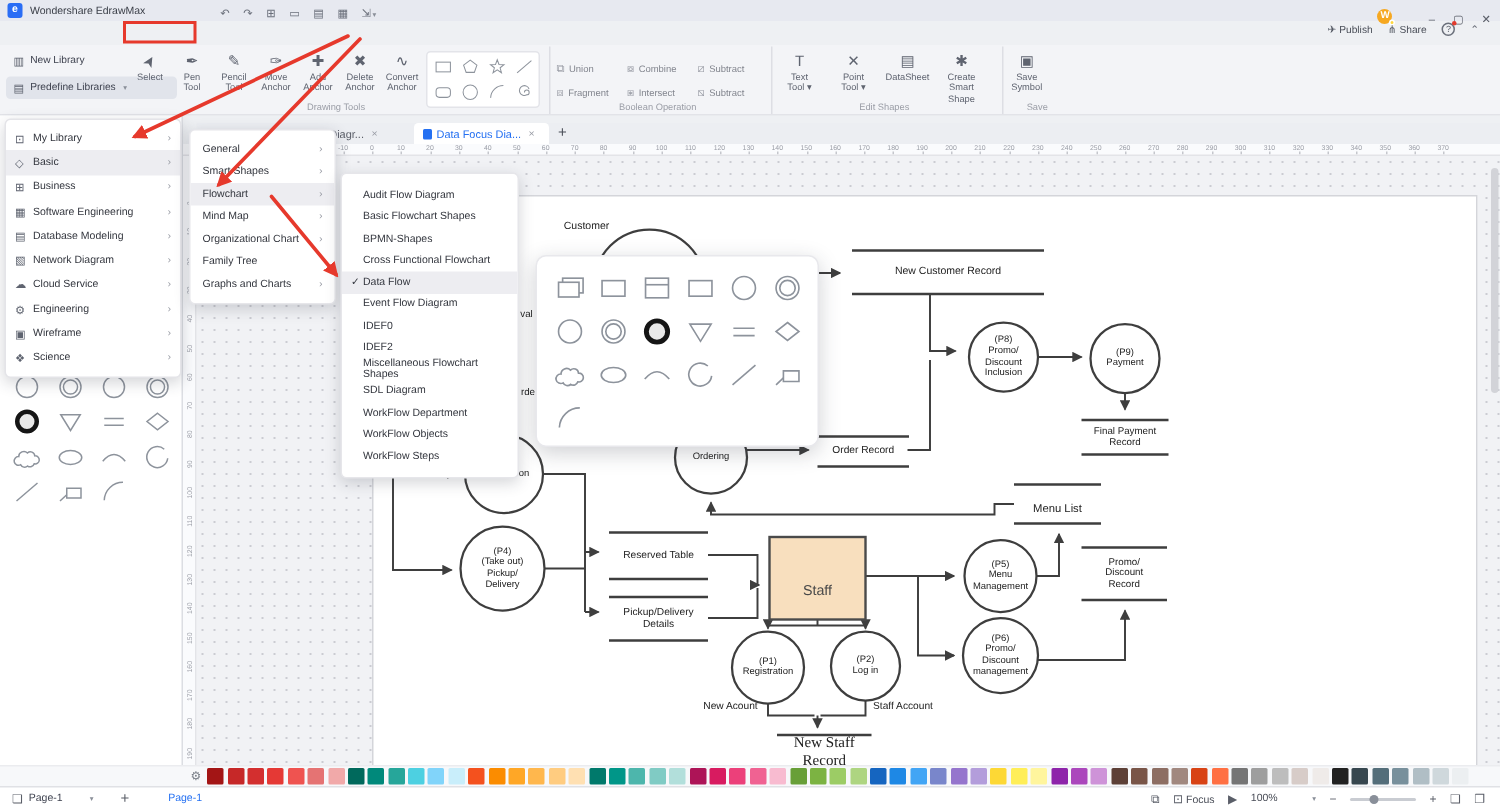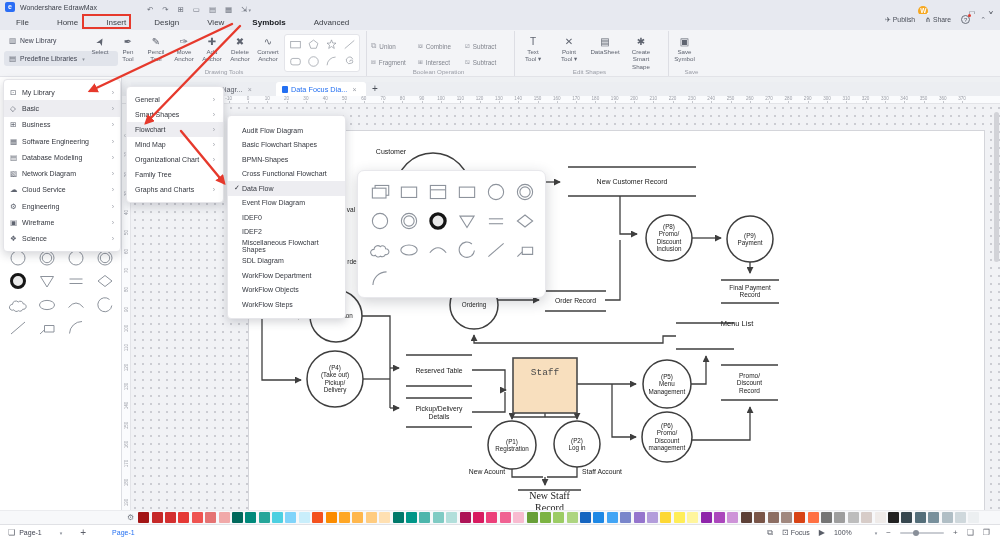--- a/index.html
+++ b/index.html
@@ -141,31 +141,20 @@
   <div id="titlebar">
     <div class="app-logo">e</div>
     <div class="app-title">Wondershare EdrawMax</div>
     <div id="quick-actions"><span class="qi">↶</span><span class="qi">↷</span><span class="qi">⊞</span><span class="qi">▭</span><span class="qi">▤</span><span class="qi">▦</span><span class="qi">⇲<span class="qcaret">▾</span></span></div>
     <div id="tb-right">
       <div class="avatar"><span>W</span><i></i></div>
       <span id="win-controls"><span class="wc">–</span><span class="wc">▢</span><span class="wc">✕</span></span>
     </div>
   </div>
 
-  <div id="tabrow">
-    <div id="menu-tabs" style="display:flex;margin-left:2px;">
-        <div class="mtab">File</div>
-        <div class="mtab">Home</div>
-        <div class="mtab">Insert</div>
-        <div class="mtab">Design</div>
-        <div class="mtab">View</div>
-        <div class="mtab sel">Symbols</div>
-        <div class="mtab">Advanced</div>
-      </div>
-  </div>
   <div id="tr-right">
     <span><span class="tr-ic">✈</span><span>Publish</span></span>
     <span><span class="tr-ic">⋔</span><span>Share</span></span>
     <span class="help-circ"><span>?</span><i></i></span>
     <span class="collapse">⌃</span>
   </div>
 
   <div id="ribbon">
     <div id="lib-col">
       <div class="libbtn">
@@ -523,30 +512,30 @@
 Discount
 management</div>
         <div class="dlbl " style="left: 381px; top: 341px; font-size: 6.3px;">(P1)
 Registration</div>
         <div class="dlbl " style="left: 446px; top: 340px; font-size: 6.3px;">(P2)
 Log in</div>
         <div class="dlbl " style="left: 501px; top: 77.5px; font-size: 7px;">New Customer Record</div>
         <div class="dlbl " style="left: 619px; top: 187.5px; font-size: 6.5px;">Final Payment
 Record</div>
         <div class="dlbl " style="left: 444.5px; top: 197px; font-size: 6.8px;">Order Record</div>
-        <div class="dlbl " style="left: 574px; top: 220px; font-size: 7.5px; margin-left: 32px;">Menu List</div>
+        <div class="dlbl " style="left: 574px; top: 236px; font-size: 7.5px;">Menu List</div>
         <div class="dlbl " style="left: 308px; top: 266.5px; font-size: 6.8px;">Reserved Table</div>
         <div class="dlbl " style="left: 308px; top: 308.5px; font-size: 6.8px;">Pickup/Delivery
 Details</div>
         <div class="dlbl " style="left: 618.5px; top: 278.5px; font-size: 6.5px;">Promo/
 Discount
 Record</div>
         <div class="dlbl " style="left: 418.5px; top: 398px; font-size: 10px; font-family: Liberation Serif, serif;">New Staff
 Record</div>
-        <div class="dlbl stafflbl" style="left: 414px; top: 269px; font-size: 9.5px; font-family: Liberation Mono, monospace;">Staff</div>
+        <div class="dlbl stafflbl" style="left: 414px; top: 290px; font-size: 9.5px;">Staff</div>
         <div class="dlbl " style="left: 260px; top: 48px; font-size: 7px;">Customer</div>
         <div class="dlbl " style="left: 356px; top: 368px; font-size: 6.8px;">New Acount</div>
         <div class="dlbl " style="left: 471px; top: 368px; font-size: 6.8px;">Staff Account</div>
         <div class="dlbl " style="left: 220px; top: 106px; font-size: 6.5px;">val</div>
         <div class="dlbl " style="left: 221px; top: 158px; font-size: 6.5px;">rde</div>
       </div>
     <div id="vscroll">
         <i></i>
       </div>
   </div>

